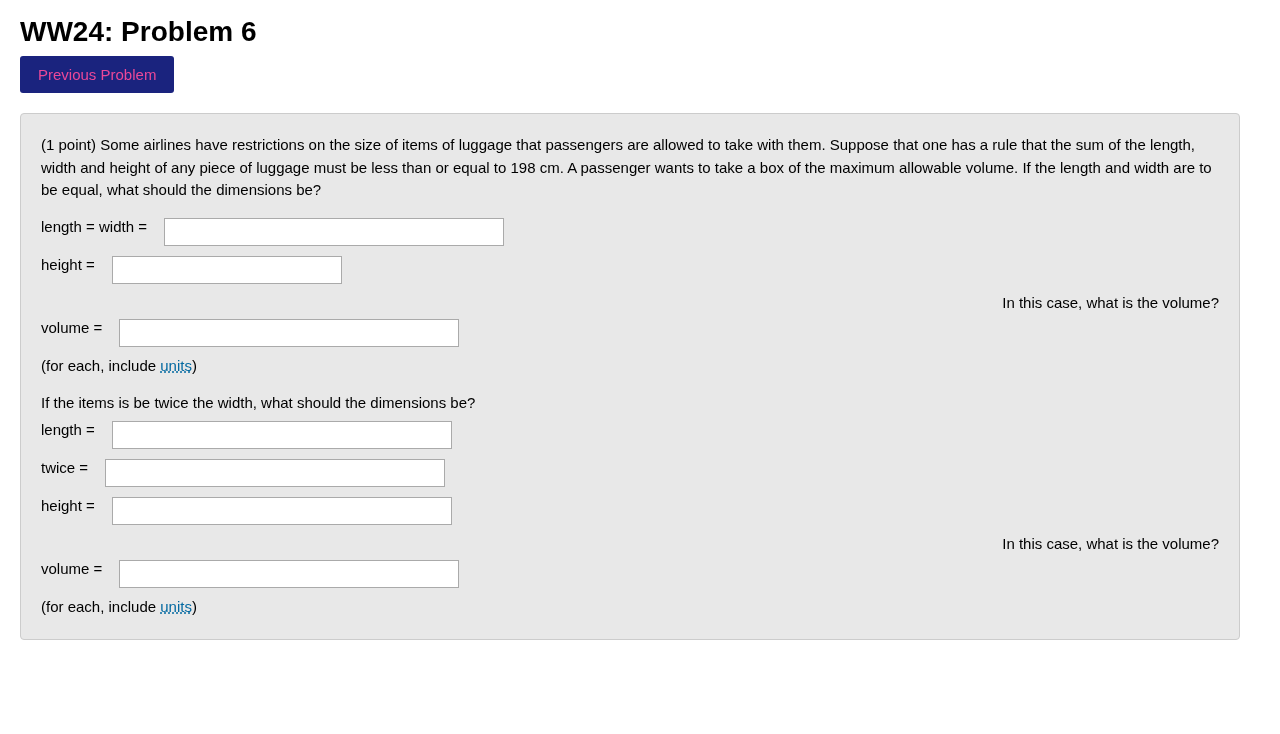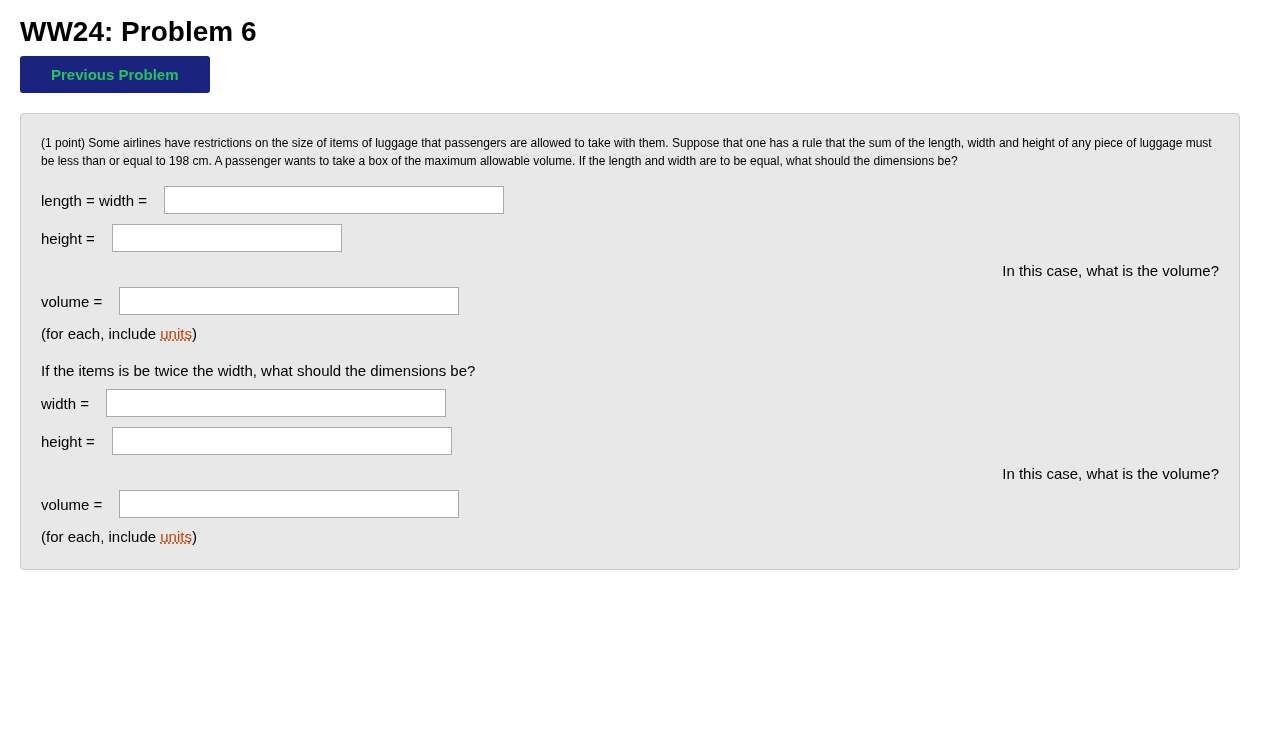--- a/index.html
+++ b/index.html
@@ -23,46 +23,45 @@
     }
 
     .button-row {
       display: flex;
       gap: 8px;
       margin-bottom: 20px;
     }
 
     .nav-button {
       background-color: #1a237e;
-      color: #22c55e;
+      color: #ec4899;
       border: none;
-      padding: 10px 31px;
+      padding: 10px 18px;
       font-size: 15px;
-      font-weight: bold;
+      font-weight: normal;
       cursor: pointer;
       border-radius: 3px;
     }
 
     .problem-box {
       background-color: #e8e8e8;
       border: 1px solid #cccccc;
       border-radius: 4px;
       padding: 20px 20px 24px 20px;
       max-width: 1220px;
     }
 
     .problem-text {
-      font-size: 12px;
+      font-size: 15px;
       line-height: 1.5;
       margin-bottom: 16px;
     }
 
     .input-row {
       display: flex;
-      align-items: center;
       margin-bottom: 10px;
       gap: 17px;
     }
 
     .input-label {
       font-size: 15px;
       white-space: nowrap;
     }
 
     .text-input {
@@ -85,21 +84,21 @@
       width: 340px;
     }
 
     .note-text {
       font-size: 15px;
       margin-bottom: 8px;
       text-align: right;
     }
 
     a {
-      color: #c2410c;
+      color: #0369a1;
       text-decoration: underline;
       text-decoration-style: dotted;
     }
 
     .question-text {
       font-size: 15px;
       margin-bottom: 10px;
       margin-top: 20px;
     }
 
@@ -137,23 +136,27 @@
     <span class="input-label">volume =</span>
     <input class="text-input input-medium2" type="text" value="" style="">
   </div>
 
   <p class="for-each-note">
     <span>(for each, include </span><a href="#">units</a><span>)</span>
   </p>
 
   <p class="question-text">If the items is be twice the width, what should the dimensions be?</p>
 
+  <div class="input-row">
+    <span class="input-label">length =</span>
+    <input class="text-input input-medium2" type="text" value="" style="">
+  </div>
 
   <div class="input-row">
-    <span class="input-label">width =</span>
+    <span class="input-label">twice =</span>
     <input class="text-input input-medium2" type="text" value="" style="">
   </div>
 
   <div class="input-row">
     <span class="input-label">height =</span>
     <input class="text-input input-medium2" type="text" value="" style="">
   </div>
 
   <p class="note-text">In this case, what is the volume?</p>
 

